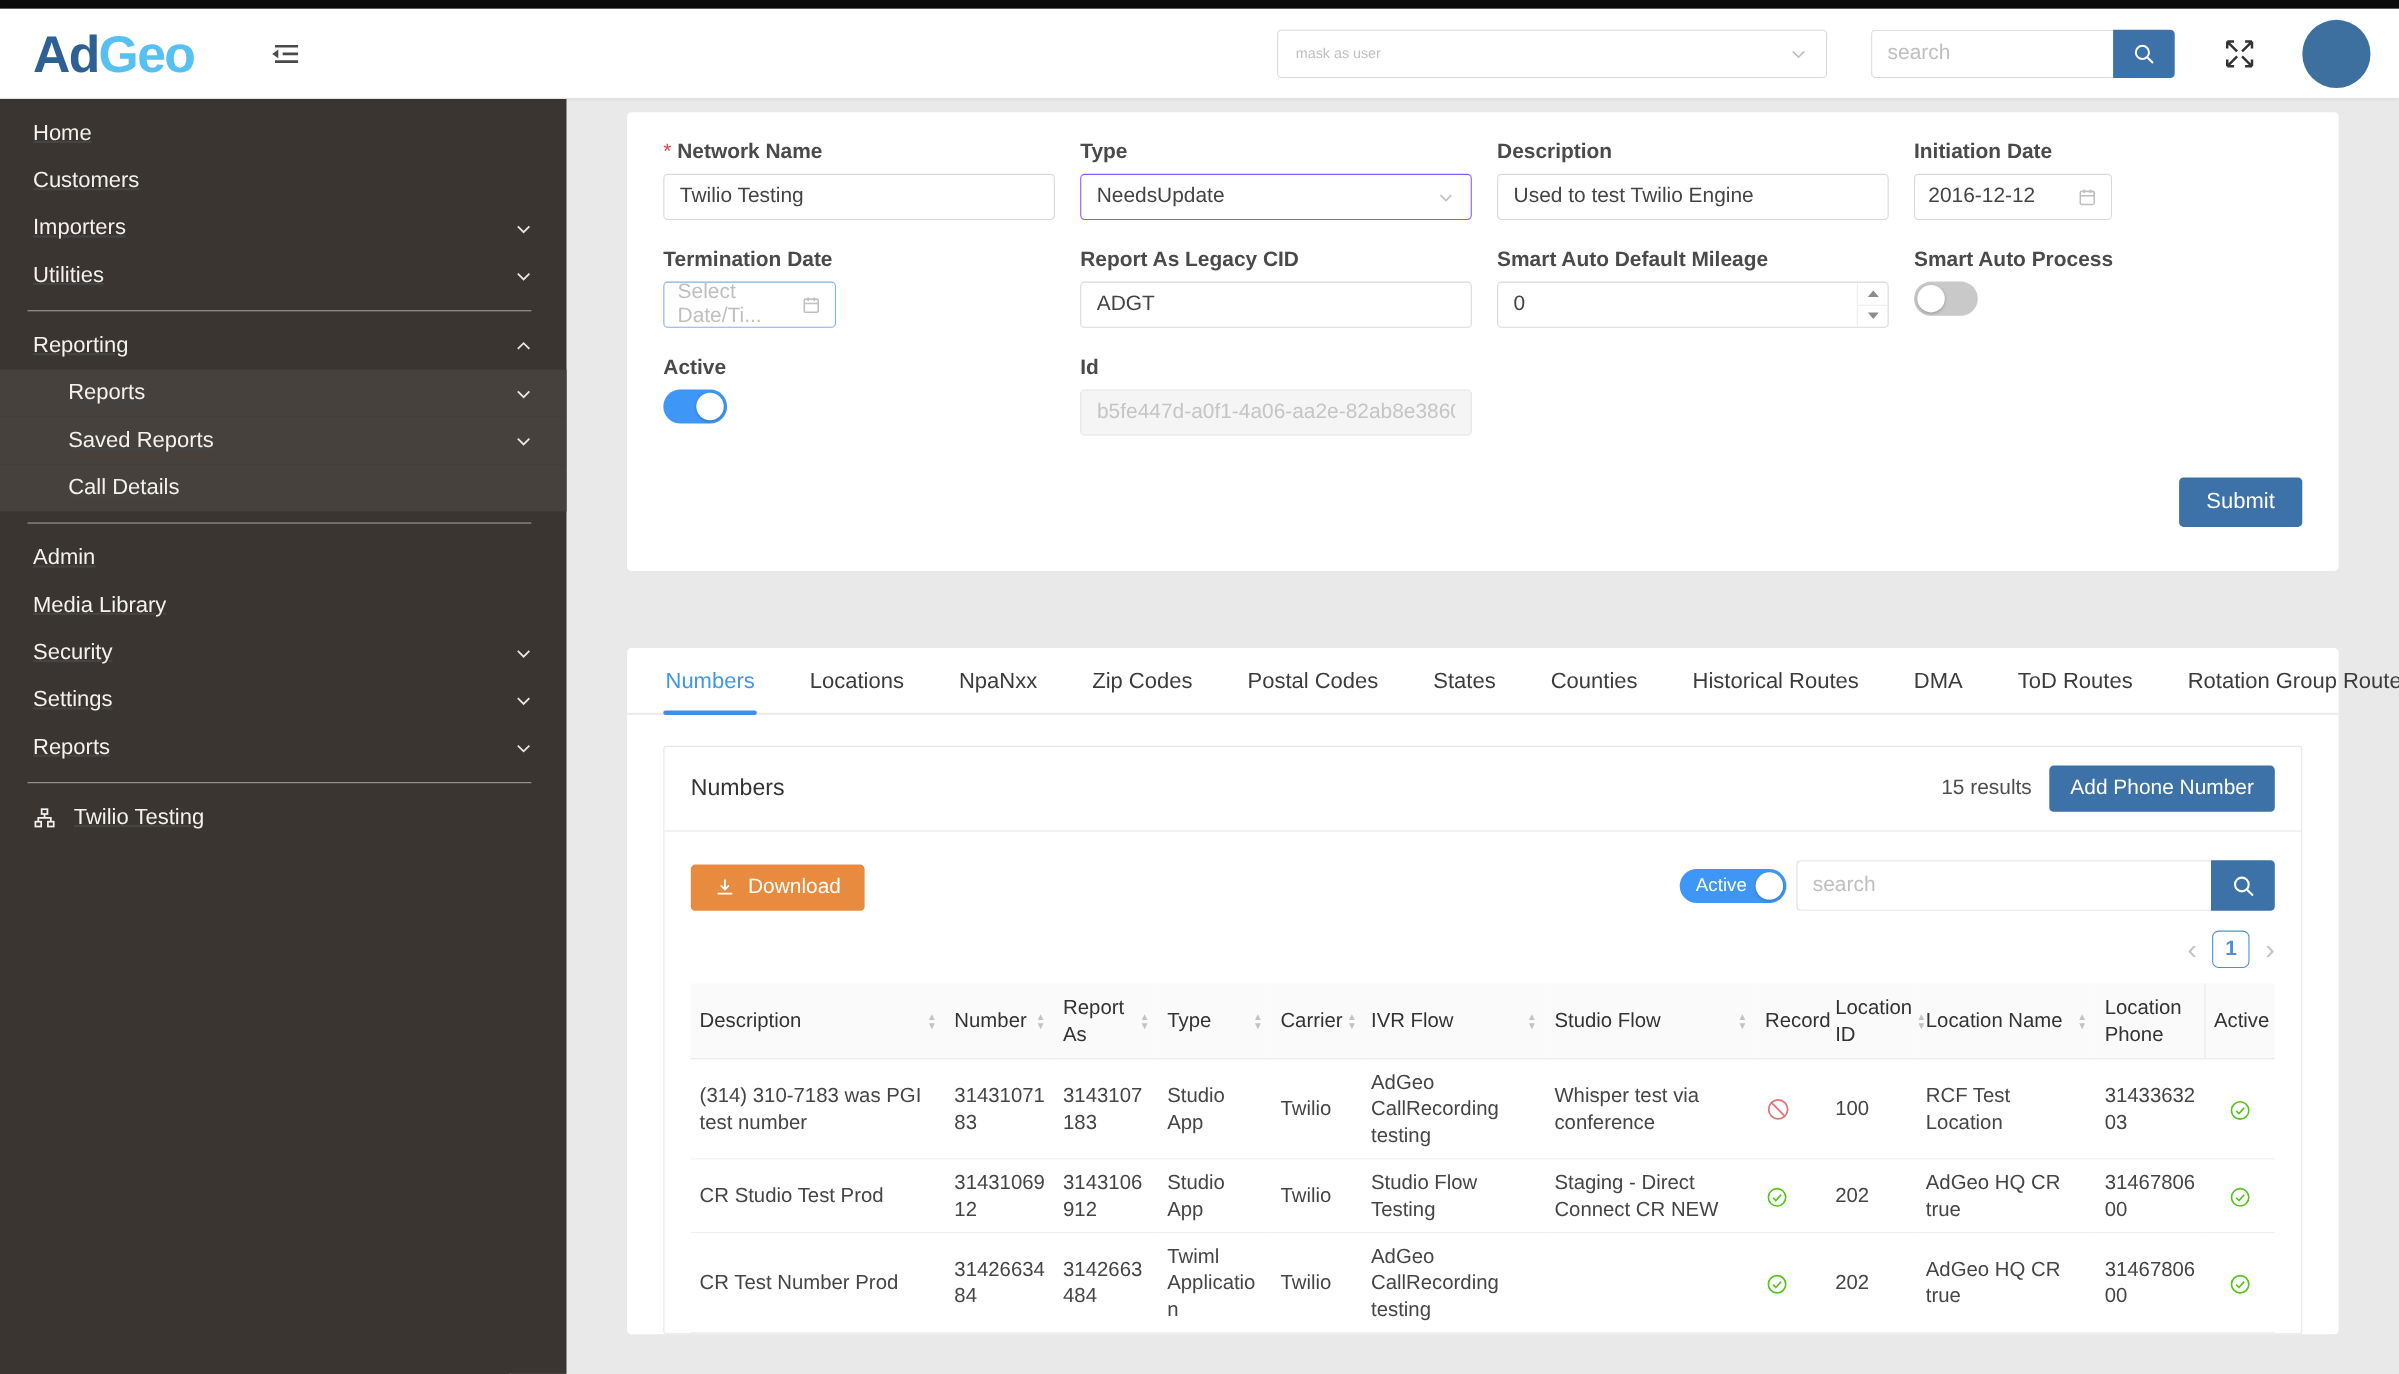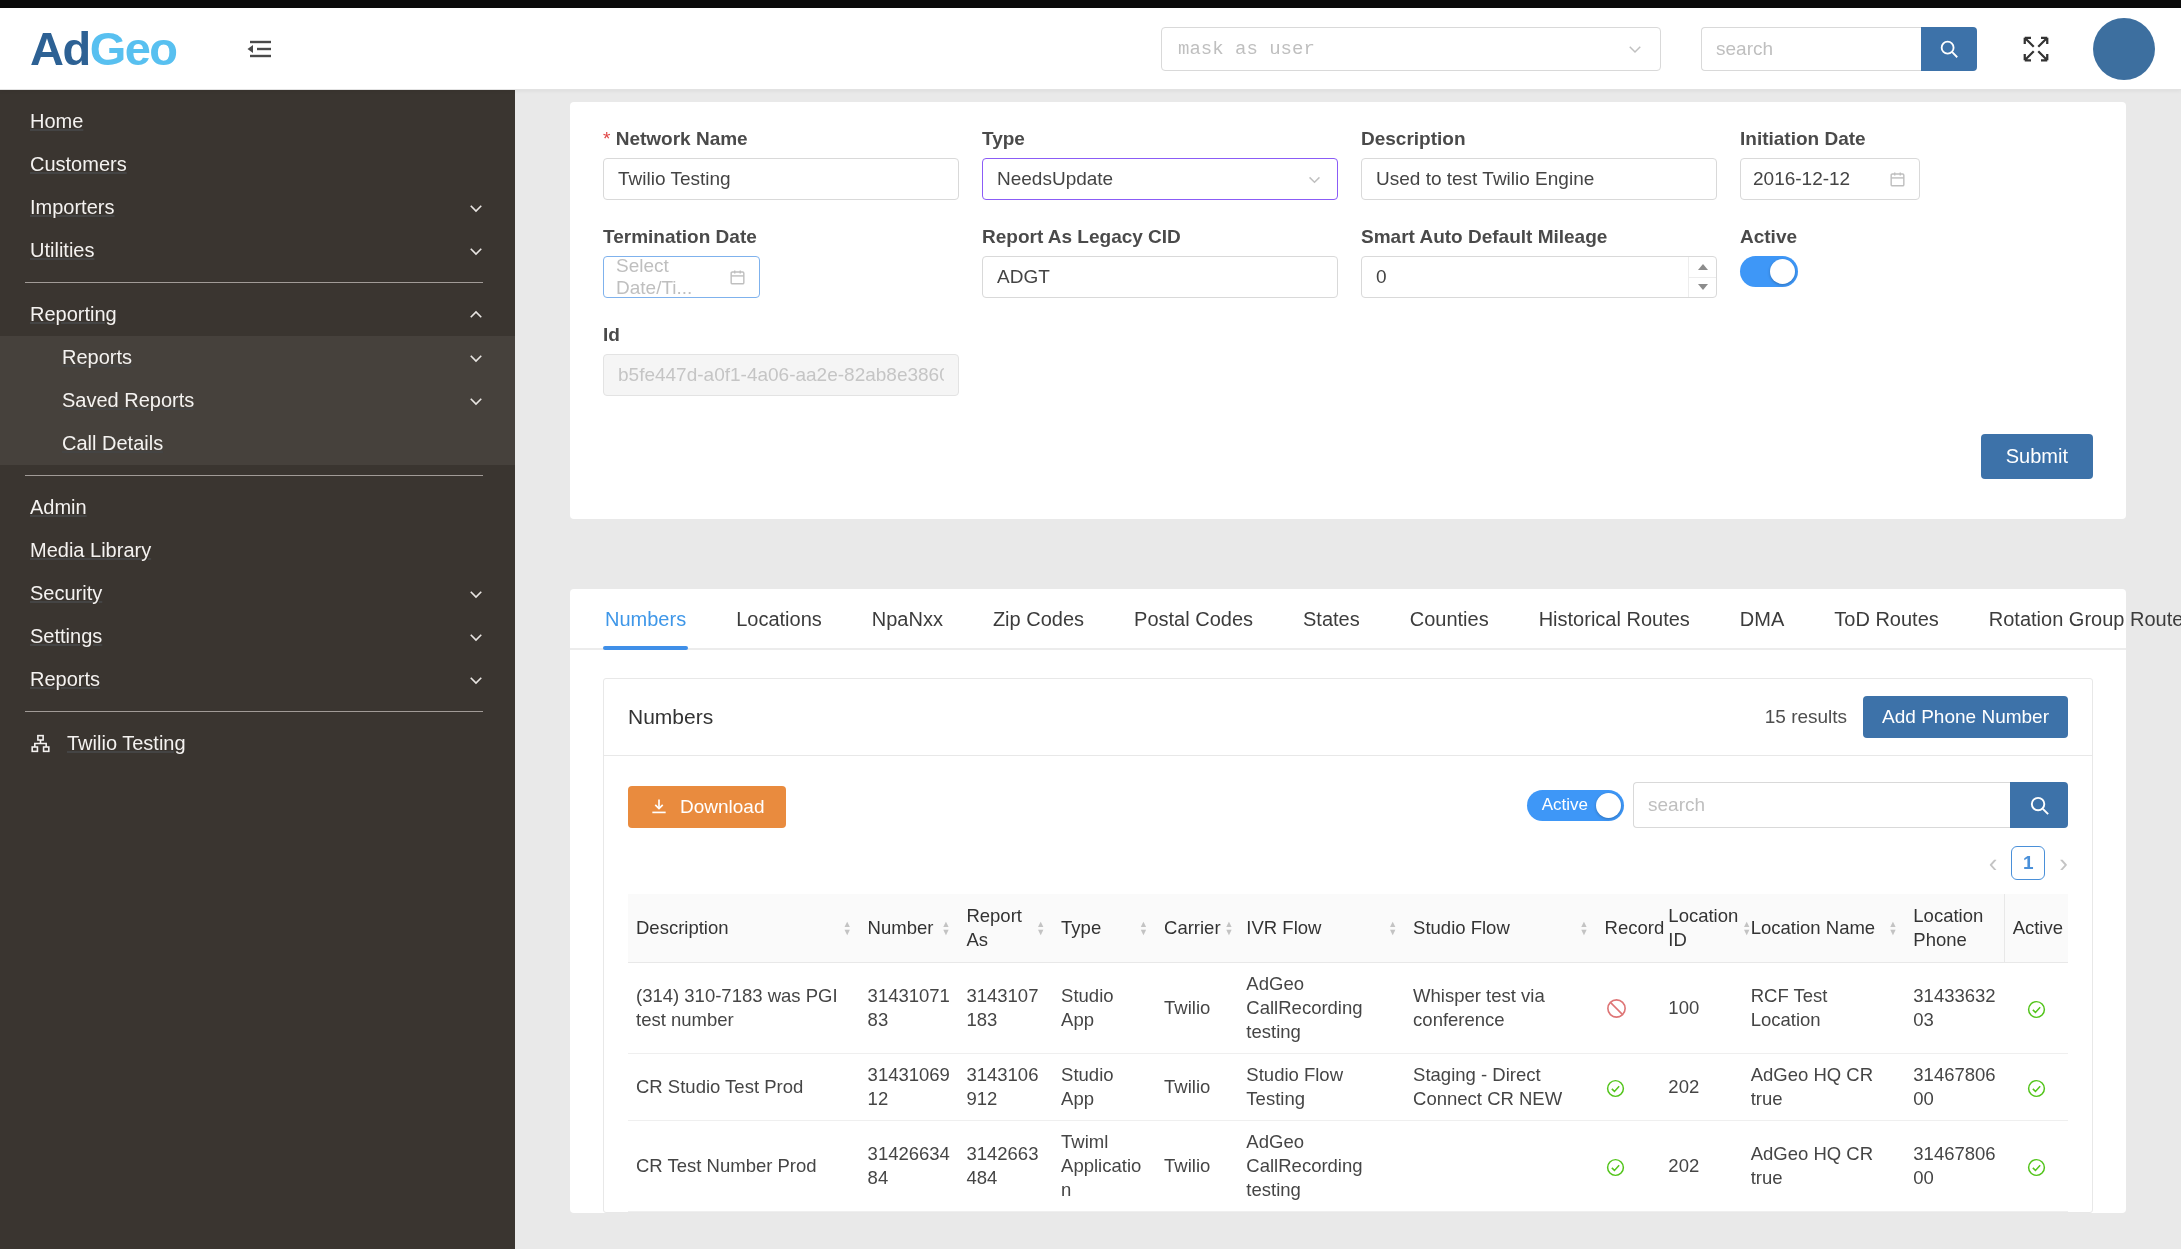--- a/index.html
+++ b/index.html
@@ -9,21 +9,21 @@
   }
   .top-strip { height: 8px; background: #0b0b0b; }
   
   .header { height: 82px; background: #fff; display: flex; align-items: center;
     border-bottom: 1px solid #e2e2e2; box-shadow: 0 1px 4px rgba(0,0,0,.06); position: relative; z-index: 5; }
   .logo { margin-left: 30px; font-size: 47px; font-weight: 600; letter-spacing: -1.5px; cursor: pointer; }
   .logo .p1 { color: #2d6194; } .logo .p2 { color: #58c0f0; }
   .fold-btn { margin-left: 66px; cursor: pointer; display: flex; align-items: center; }
   .header-right { margin-left: auto; display: flex; align-items: center; margin-right: 26px; }
   .select-box { width: 500px; height: 44px; border: 1px solid #d9d9d9; border-radius: 4px; background: #fff;
-    display: flex; align-items: center; justify-content: space-between; padding: 0 16px; font-size: 19px; color: #bfbfbf; margin-right: 40px; cursor: pointer; font-family: Liberation Mono, monospace; }
+    display: flex; align-items: center; justify-content: space-between; padding: 0 16px; font-size: 13px; color: #bfbfbf; margin-right: 40px; cursor: pointer; }
   .hsearch { display: flex; margin-right: 44px; }
   .hsearch input { width: 220px; height: 44px; border: 1px solid #d9d9d9; border-right: none; border-radius: 4px 0 0 4px;
     padding: 0 14px; font-size: 19px; outline: none; color: #444; }
   .hsearch input::placeholder, .tsearch input::placeholder, .date-ph::placeholder { color: #bfbfbf; }
   .search-btn { width: 56px; height: 44px; background: #3d72a9; border: none; border-radius: 0 4px 4px 0;
     display: flex; align-items: center; justify-content: center; cursor: pointer; }
   .expand-btn { margin-right: 42px; cursor: pointer; display: flex; }
   .avatar { width: 62px; height: 62px; border-radius: 50%; background: #3d6f9f; cursor: pointer; flex-shrink: 0; }
   
   .layout { display: flex; height: 1159px; }
@@ -318,20 +318,26 @@
               <div class="stepper">
                 <span>
                     <i class="tri-up"></i>
                   </span>
                 <span>
                     <i class="tri-dn"></i>
                   </span>
               </div>
             </div>
           </div>
+          <div>
+            <label class="field-label">Smart Auto Process</label>
+            <div class="switch">
+                <div class="knob"></div>
+              </div>
+          </div>
 
           <div>
             <label class="field-label">Active</label>
             <div class="switch on">
                 <div class="knob"></div>
               </div>
           </div>
           <div>
             <label class="field-label">Id</label>
             <input class="text-input disabled" disabled="" value="b5fe447d-a0f1-4a06-aa2e-82ab8e3860c" style="">

